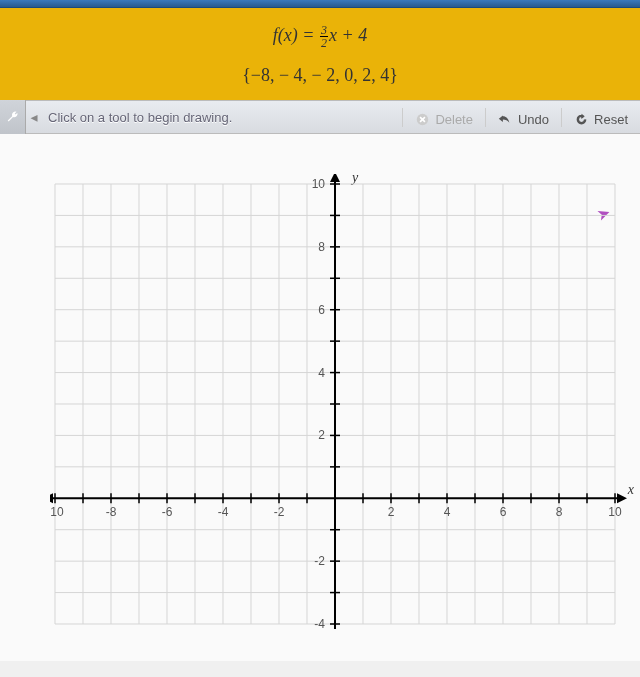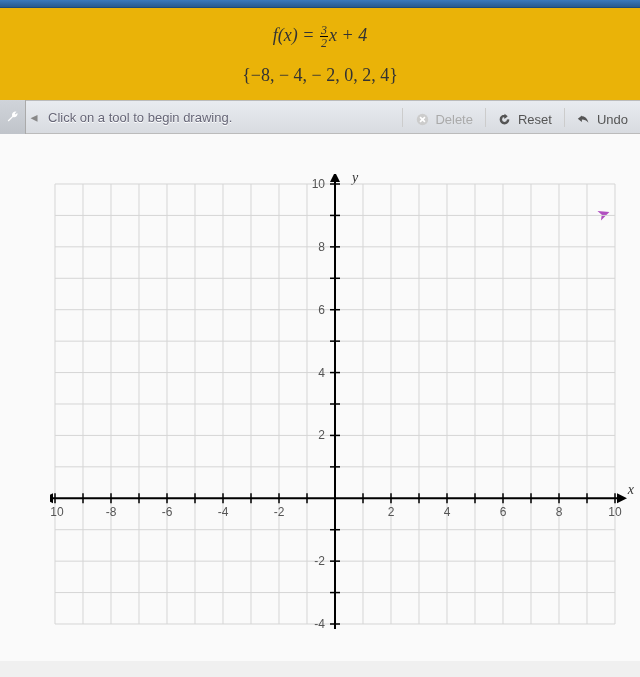--- a/index.html
+++ b/index.html
@@ -57,33 +57,33 @@
       <svg viewBox="0 0 16 16" width="13" height="13">
           <circle cx="8" cy="8" r="7" fill="#ccc"></circle>
           <path stroke="#fff" stroke-width="2" d="M5 5l6 6M11 5l-6 6"></path>
         </svg>
     </span>
     <span>Delete</span>
   </div>
   <div class="tb-btn">
     <span class="ico">
       <svg viewBox="0 0 16 16" width="13" height="13">
+          <path fill="#555" d="M6 3L1 7l5 4V8c3 0 6 1 8 4-1-5-4-8-8-8V3z"></path>
+        </svg>
+    </span>
+    <span>Undo</span>
+  </div>
+  <div class="tb-btn">
+    <span class="ico">
+      <svg viewBox="0 0 16 16" width="13" height="13">
           <path fill="#555" d="M8 2a6 6 0 106 6h-2a4 4 0 11-4-4V1l4 3-4 3V5a0 0 0 000 0z"></path>
           <path fill="#555" d="M8 3a5 5 0 105 5h-2a3 3 0 11-3-3V2l3 2.5L8 7V3z"></path>
         </svg>
     </span>
     <span>Reset</span>
-  </div>
-  <div class="tb-btn">
-    <span class="ico">
-      <svg viewBox="0 0 16 16" width="13" height="13">
-          <path fill="#555" d="M6 3L1 7l5 4V8c3 0 6 1 8 4-1-5-4-8-8-8V3z"></path>
-        </svg>
-    </span>
-    <span>Undo</span>
   </div>
 </div>
 
 <div class="side-tools">
   <div class="tool">
     <svg viewBox="0 0 16 16" width="12" height="12">
         <circle cx="6" cy="6" r="4" fill="none" stroke="#4a7aaa" stroke-width="1.5"></circle>
         <line x1="9" y1="9" x2="13" y2="13" stroke="#4a7aaa" stroke-width="1.5"></line>
       </svg>
   </div>

